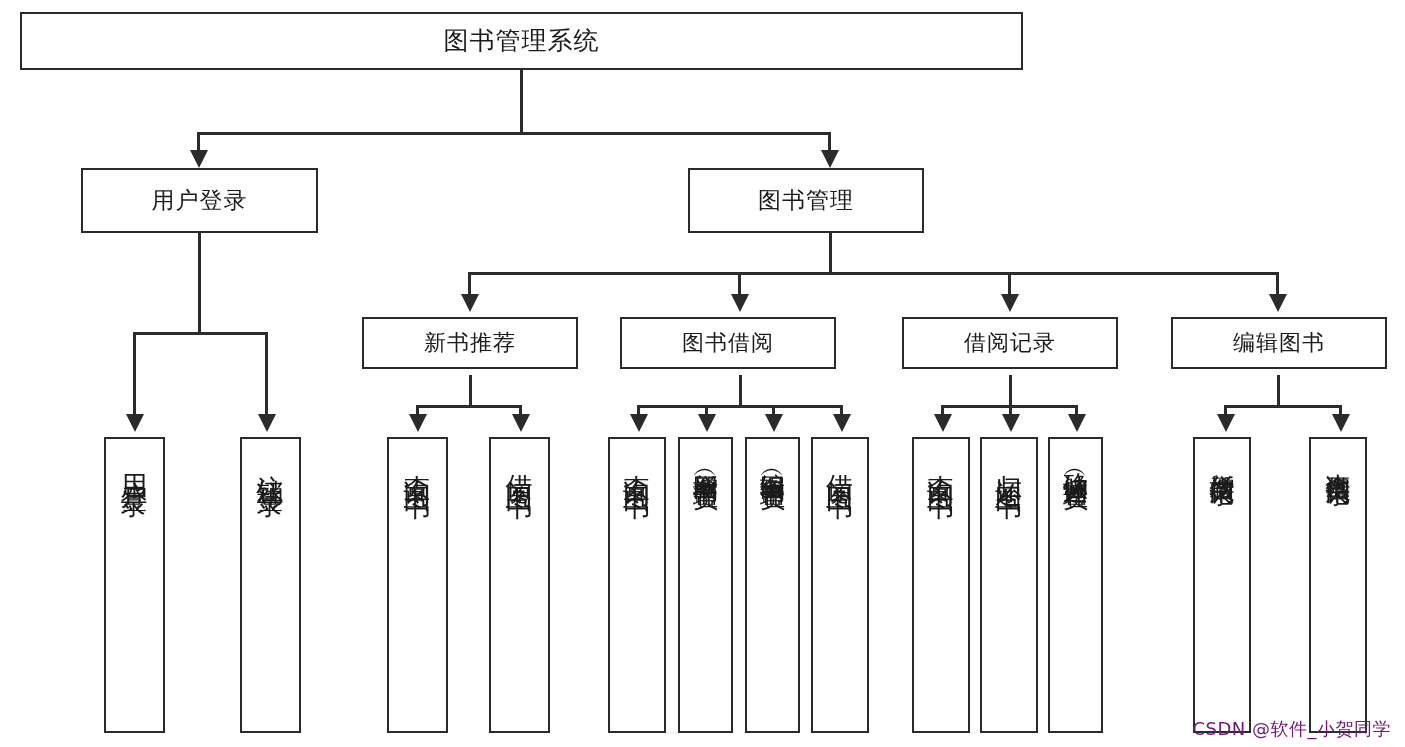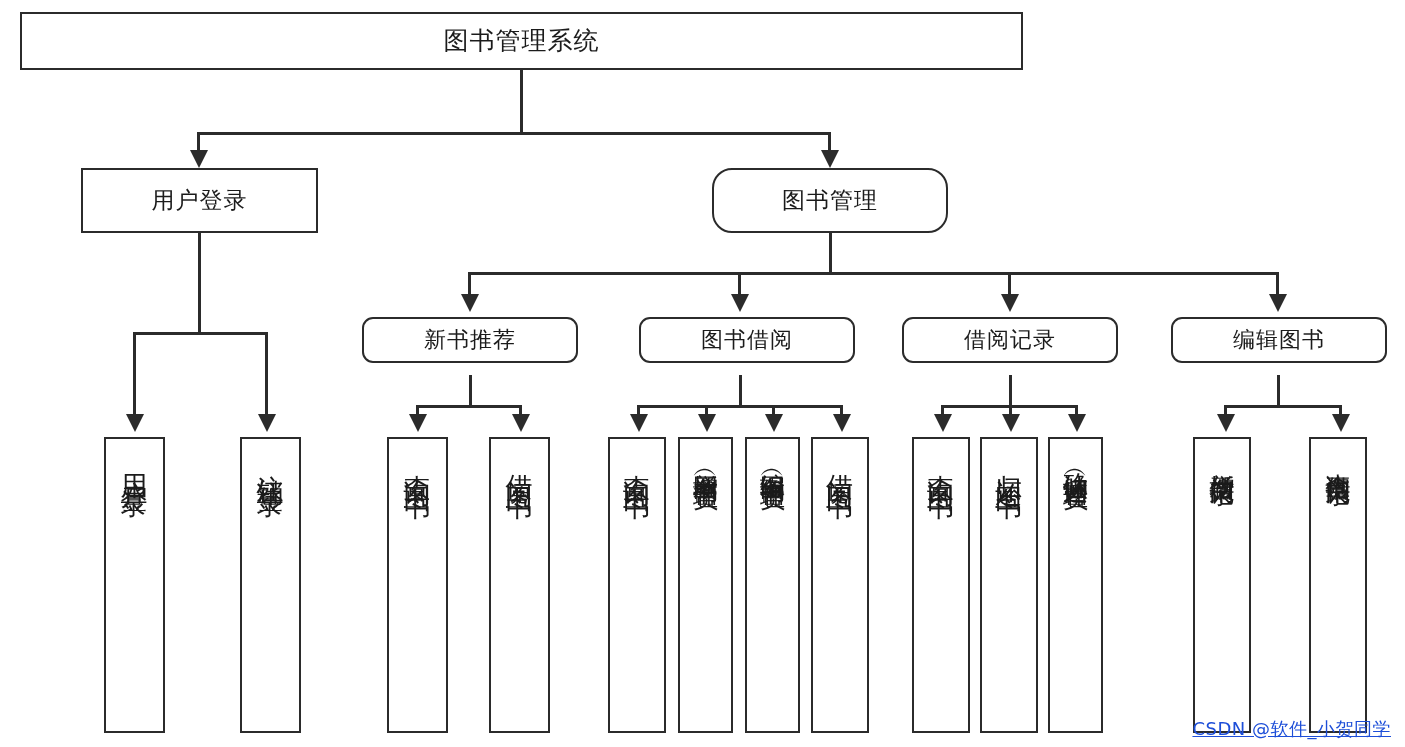--- a/index.html
+++ b/index.html
@@ -31,27 +31,27 @@
     white-space:nowrap;
   }
   
   .node.root{left:20px;top:12px;width:1003px;height:58px;}
   .node.root .label{font-size:25px;letter-spacing:1px;}
 
   
   .node.lvl2{height:65px;}
   .node.lvl2 .label{font-size:23px;letter-spacing:1px;}
   #n-user-login{left:81px;top:168px;width:237px;}
-  #n-book-manage{left:712px;top:168px;width:236px;border-radius:20px;}
-
-  
-  .node.lvl3{height:46px;top:317px;border-radius:11px;}
+  #n-book-manage{left:688px;top:168px;width:236px;}
+
+  
+  .node.lvl3{height:52px;top:317px;}
   .node.lvl3 .label{font-size:22px;letter-spacing:1px;}
   #n-new-book{left:362px;width:216px;}
-  #n-borrow{left:639px;width:216px;}
+  #n-borrow{left:620px;width:216px;}
   #n-current{left:902px;width:216px;}
   #n-record{left:1171px;width:216px;}
 
   
   .node.leaf{top:437px;height:296px;align-items:flex-start;padding-top:14px;}
   .node.leaf .label{
     writing-mode:vertical-rl;
     text-orientation:upright;
     font-size:27px;
     letter-spacing:6px;
@@ -71,25 +71,24 @@
     border-right:9px solid transparent;
     border-top:18px solid #2b2b2b;
     z-index:2;
   }
 
   
   #watermark{
     position:absolute;
     right:14px;bottom:6px;
     font-size:18px;
-    color:#1d4ed8;
+    color:#701a75;
     letter-spacing:.5px;
     white-space:nowrap;
     z-index:5;
-    text-decoration:underline;
   }
 </style>
 </head>
 <body>
 
 <div id="diagram">
 
   <div class="node root" id="n-root">
     <span class="label">图书管理系统</span>
   </div>

